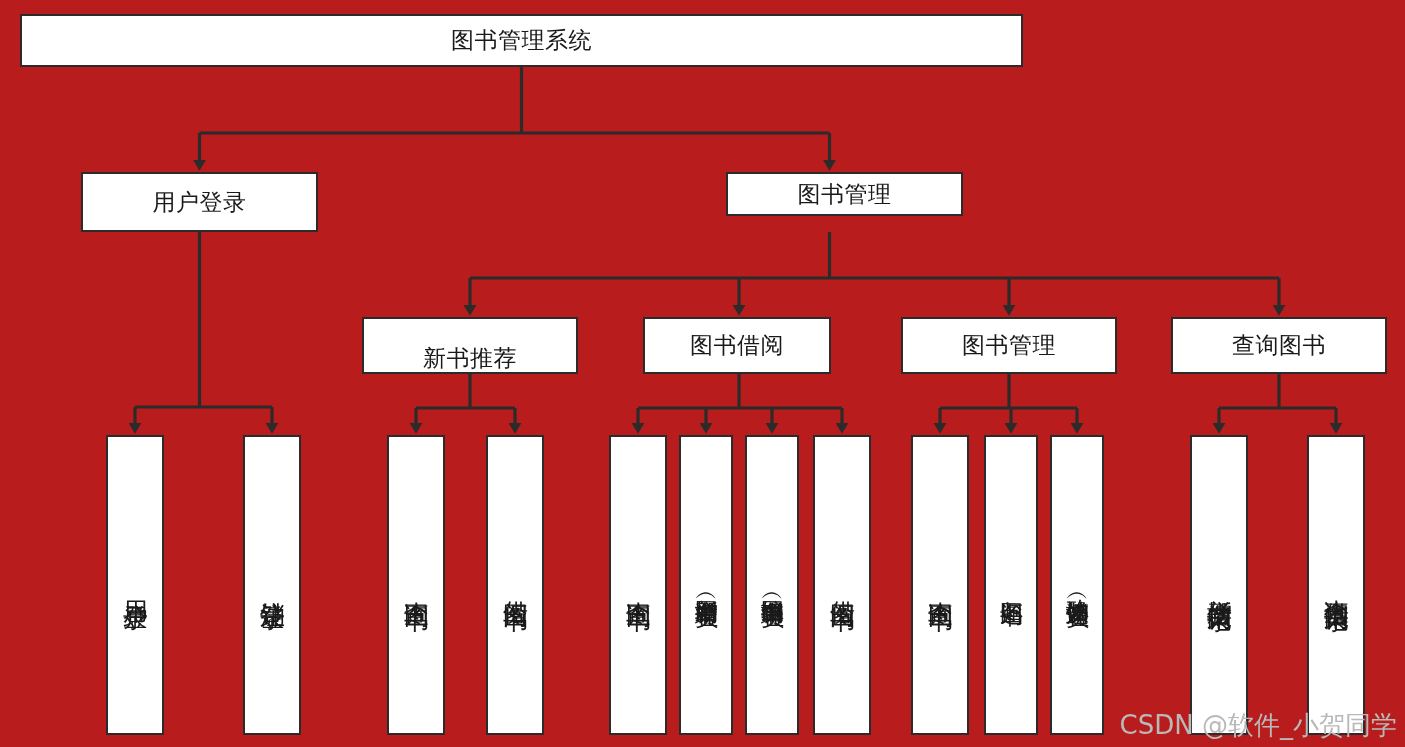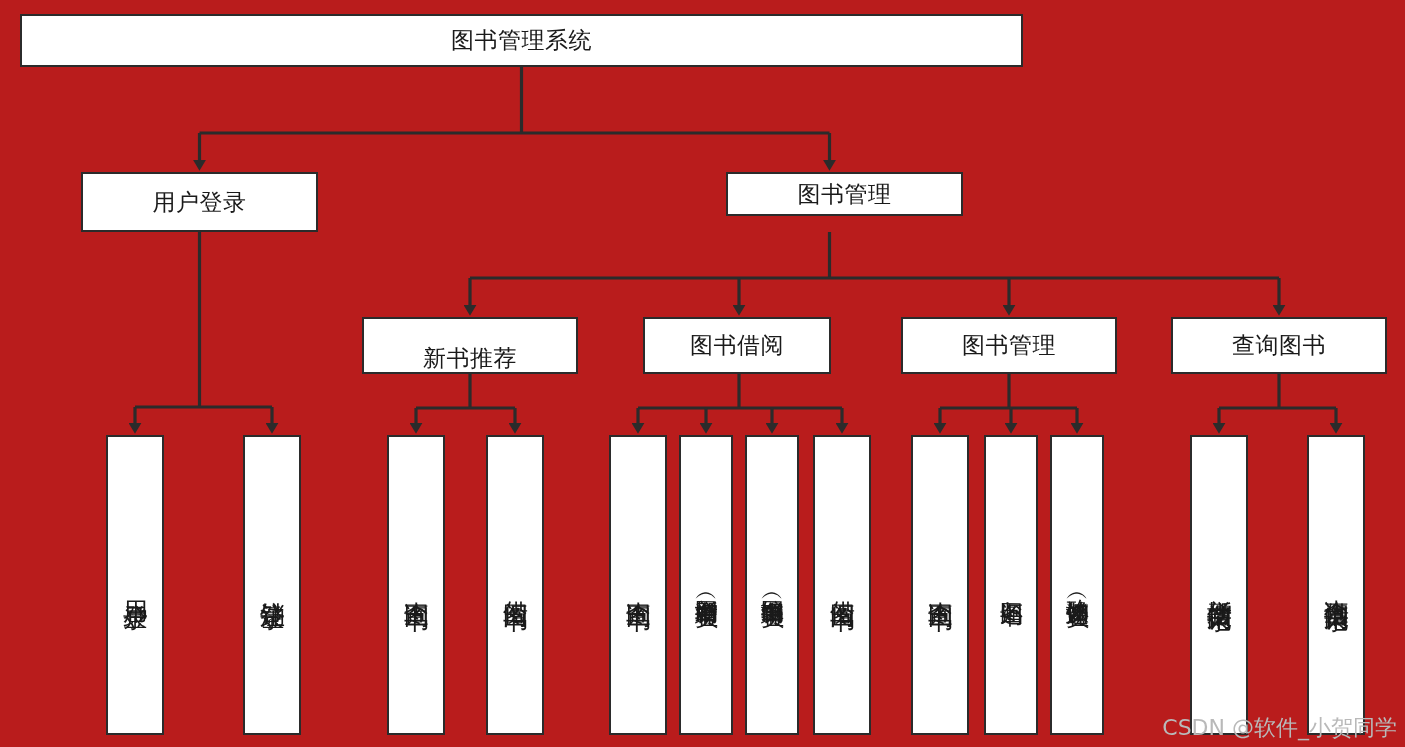--- a/index.html
+++ b/index.html
@@ -64,21 +64,21 @@
     white-space: nowrap;
   }
   .node.vert.narrow .txt {
     font-size: 23px;
     letter-spacing: 1px;
   }
   #watermark {
     position: absolute;
     right: 8px;
     bottom: 4px;
-    font-size: 22px;
+    font-size: 26px;
     color: #b9b9b9;
     font-family: "DejaVu Sans", "Liberation Sans", sans-serif;
     white-space: nowrap;
     user-select: none;
   }
 </style>
 </head>
 <body>
 
 <div id="stage">

